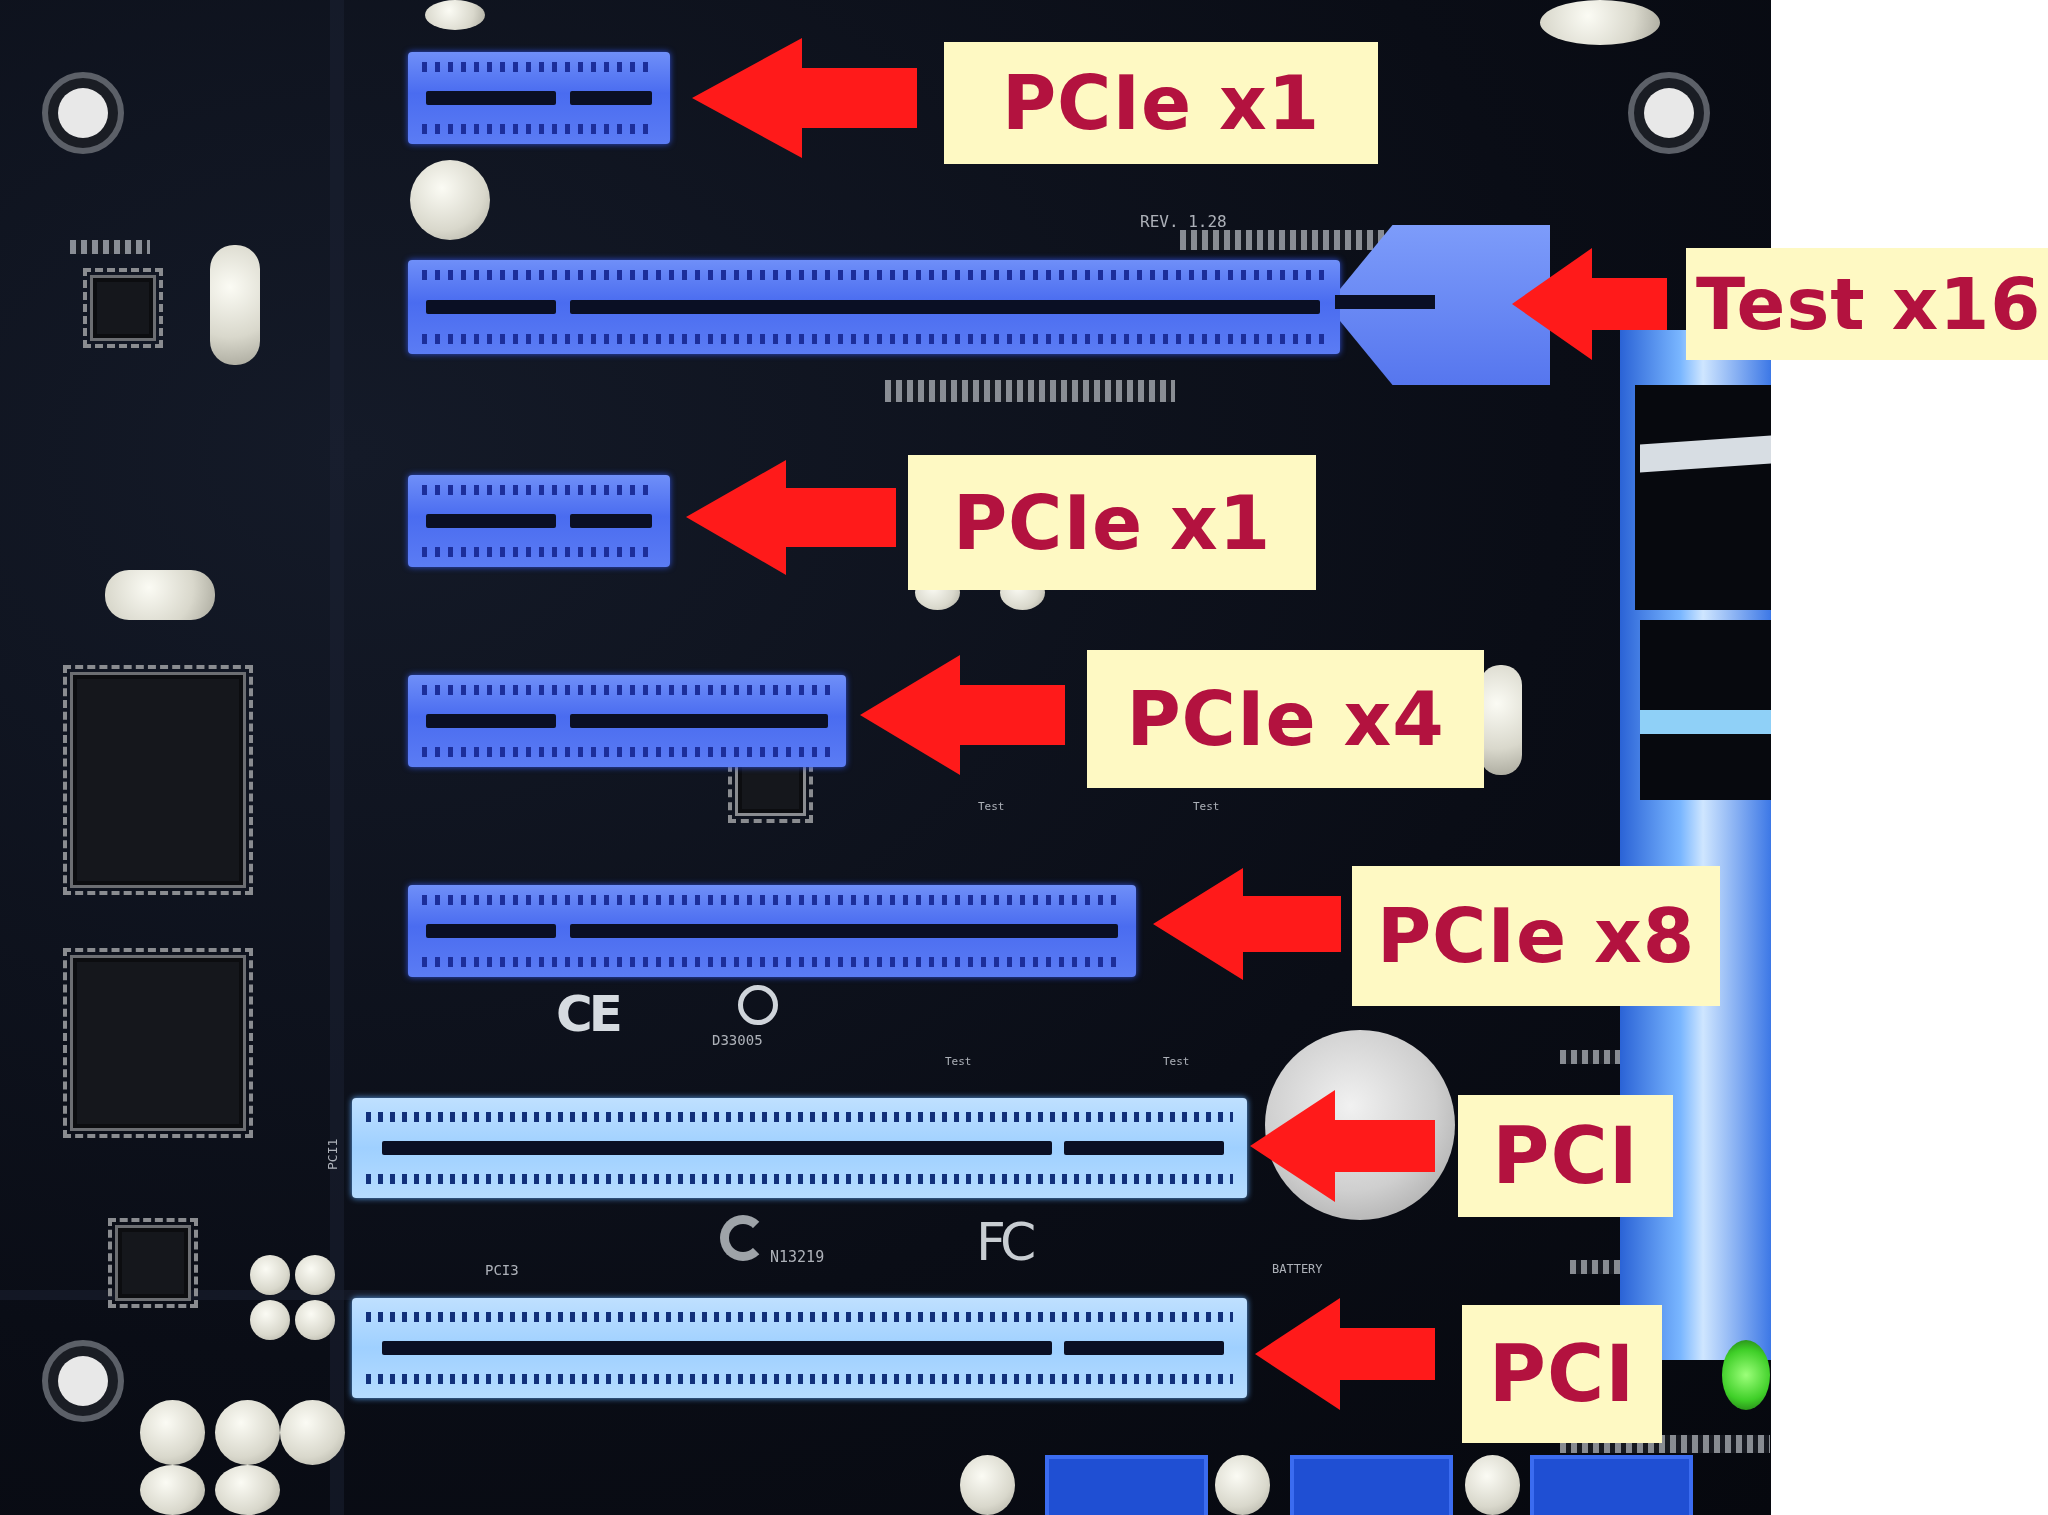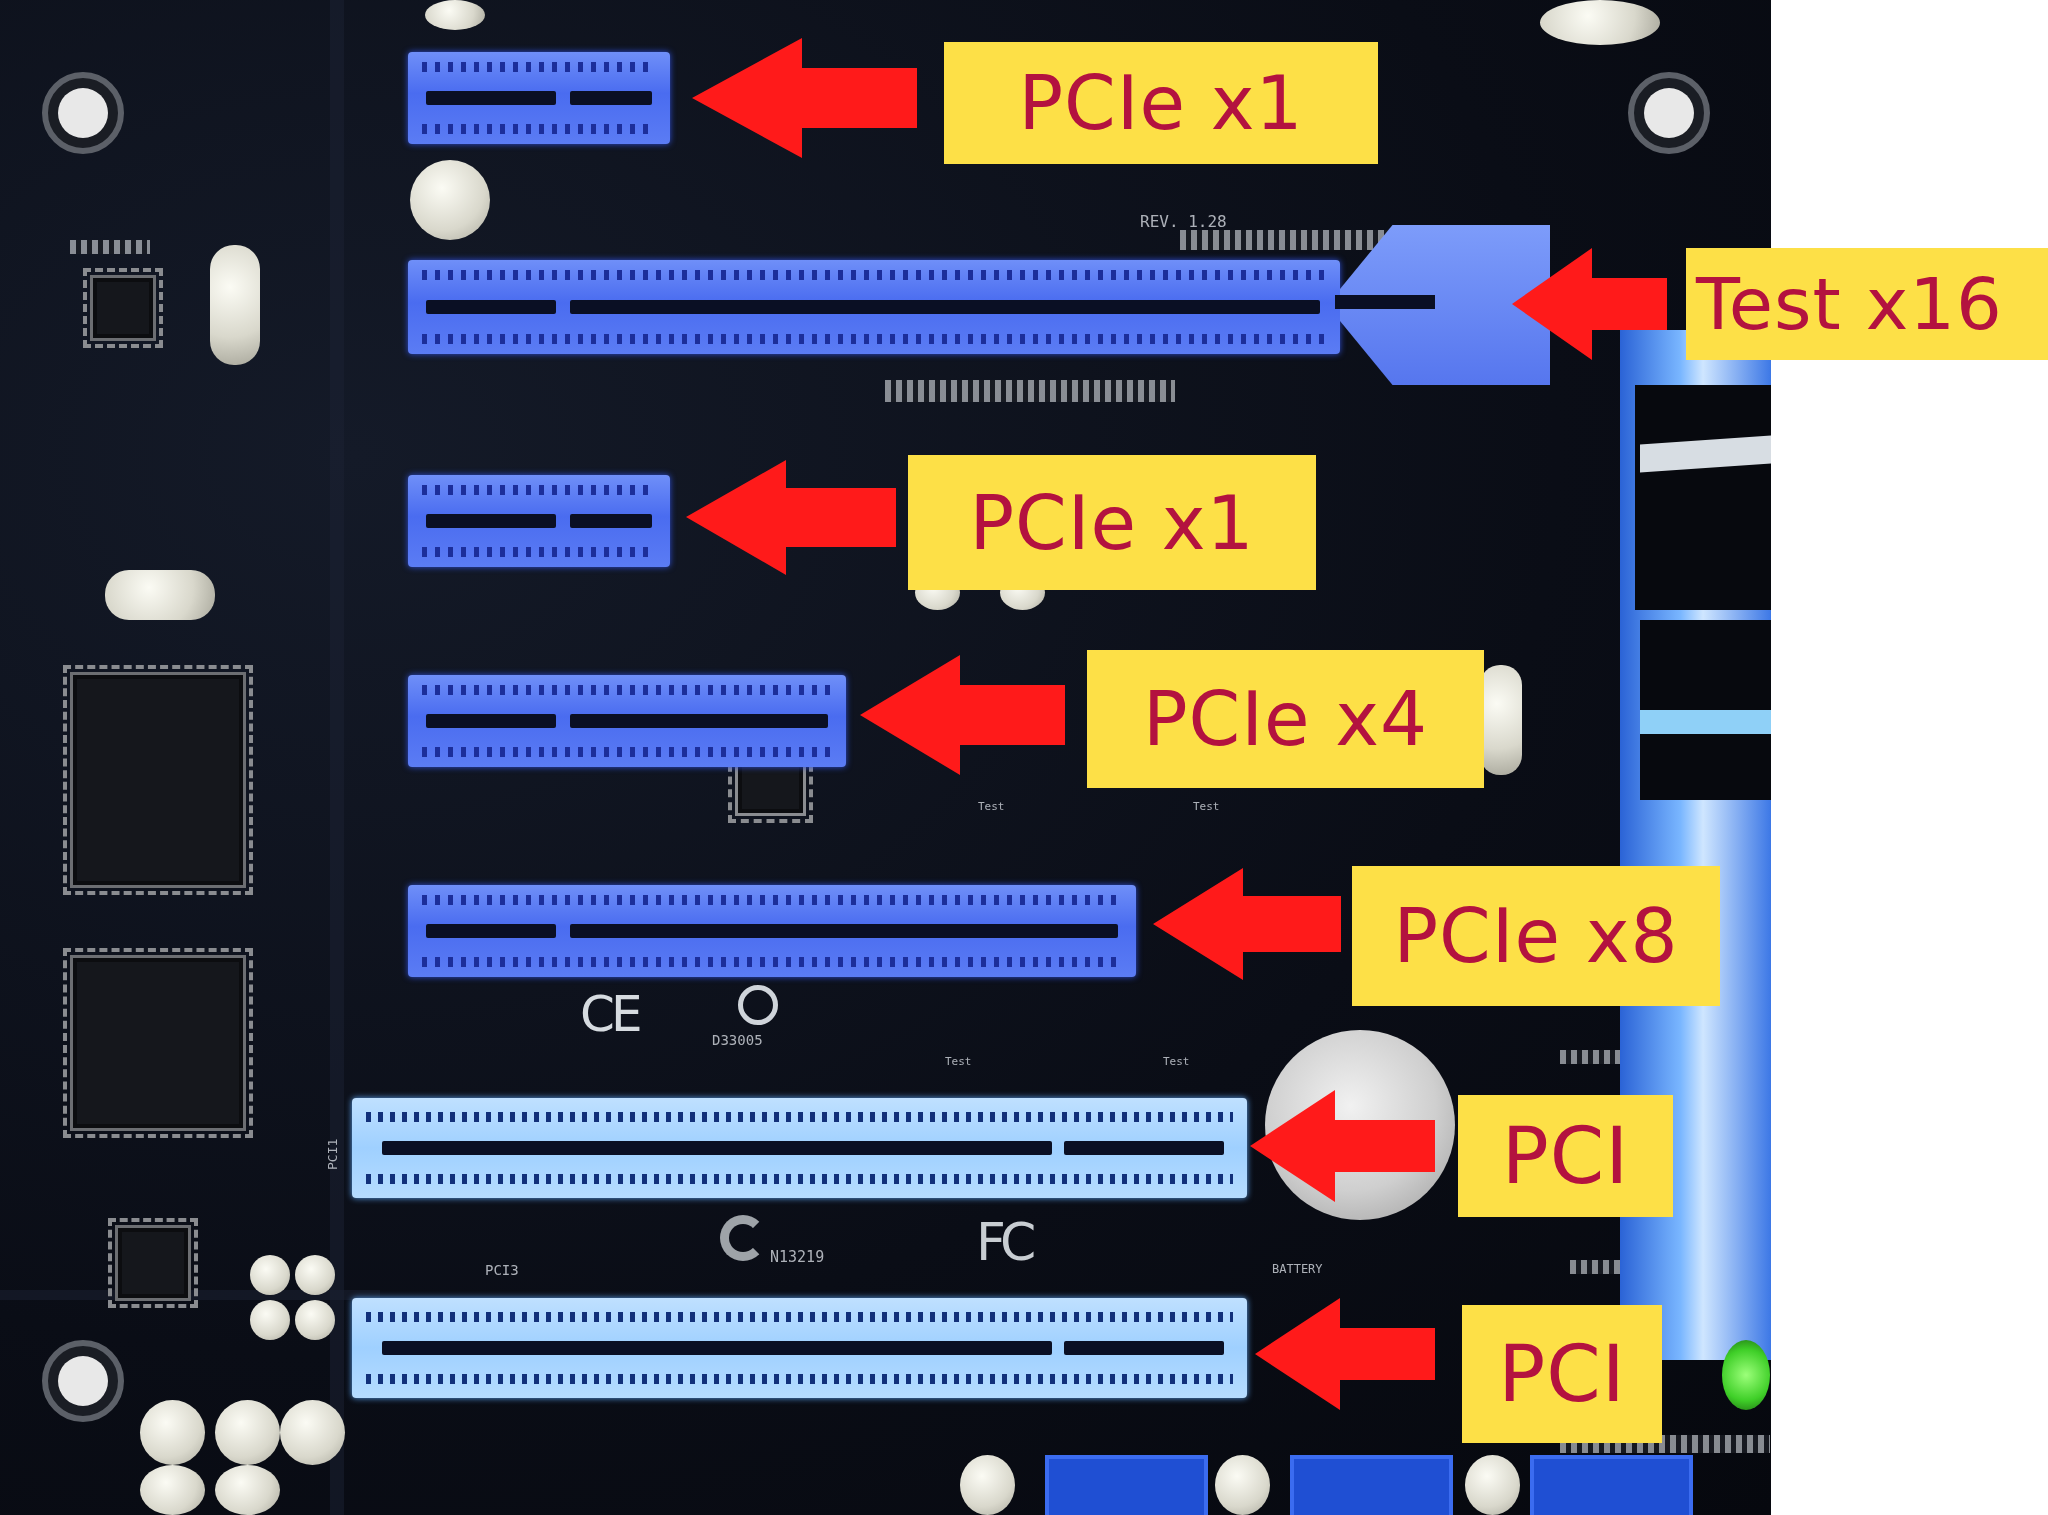--- a/index.html
+++ b/index.html
@@ -13,21 +13,21 @@
   .slot.pcie{background:linear-gradient(#6f8ff8,#4a6cf0 45%,#5b7cf4);box-shadow:0 0 6px #2e4fd6;}
   .slot.pci{background:linear-gradient(#bfe0ff,#9fd0ff 50%,#b6dcff);box-shadow:0 0 6px #5aa0ee;}
   .slot .groove{position:absolute;background:#0a0f24;border-radius:2px;height:14px;top:50%;margin-top:-7px;}
   .slot .pins{position:absolute;left:14px;right:14px;height:10px;
      background:repeating-linear-gradient(90deg,#1c2e9a 0 5px,transparent 5px 13px);}
   .slot.pci .pins{background:repeating-linear-gradient(90deg,#12307a 0 5px,transparent 5px 12px);}
   .slot .pins.top{top:10px;} .slot .pins.bot{bottom:10px;}
   .retention{position:absolute;background:linear-gradient(#7d9cfa,#5676ee);clip-path:polygon(25% 0,100% 0,100% 100%,25% 100%,0 60%,0 40%);}
   .arrow{position:absolute;}
   .arrow svg{display:block;width:100%;height:100%;}
-  .label{position:absolute;background:#fde047;color:#b3123f;font-family:"DejaVu Sans","Liberation Sans",sans-serif;font-weight:normal;
+  .label{position:absolute;background:#fef9c3;color:#b3123f;font-family:"DejaVu Sans","Liberation Sans",sans-serif;font-weight:bold;
      display:flex;align-items:center;justify-content:center;white-space:nowrap;letter-spacing:1px;}
   .cap{position:absolute;border-radius:50%;background:radial-gradient(circle at 40% 35%,#fbfbf4,#d9d8cc 60%,#a9a89c);}
   .chip{position:absolute;background:#15171c;border:3px solid #6c6e72;
         box-shadow:inset 0 0 0 4px #0c0d10;}
   .chip::before{content:"";position:absolute;inset:-10px;border:4px dashed #8a8c90;}
   .silk{position:absolute;color:#c9cdd4;font-family:"DejaVu Sans Mono","Liberation Mono",monospace;font-size:13px;opacity:.85;}
   .mark{position:absolute;color:#d6dbe0;font-family:"DejaVu Sans","Liberation Sans",sans-serif;font-weight:bold;}
   .smd{position:absolute;background:repeating-linear-gradient(90deg,#a8acb2 0 6px,#1a1d24 6px 11px);opacity:.8;}
   .heatsink{position:absolute;background:linear-gradient(90deg,#2b63d6,#79b6ff 40%,#cfe6ff 55%,#3d78e6);}
   .ioport{position:absolute;background:#1f4fd3;border:4px solid #3b6cf0;}
@@ -137,21 +137,21 @@
   </div>
 
   <div class="slot pci" style="left:352px;top:1298px;width:895px;height:100px">
     <div class="pins top" style="top:14px"></div>
     <div class="groove" style="left:30px;width:670px"></div>
     <div class="groove" style="left:712px;width:160px"></div>
     <div class="pins bot" style="bottom:14px"></div>
   </div>
 
   <div class="silk" style="left:1140px;top:212px;font-size:16px">REV. 1.28</div>
-  <div class="mark" style="left:580px;top:985px;font-size:50px;font-weight:normal;letter-spacing:-4px">CE</div>
+  <div class="mark" style="left:556px;top:985px;font-size:50px;font-weight:bold;letter-spacing:-4px">CE</div>
   <div class="mark" style="left:738px;top:985px;width:40px;height:40px;border:5px solid #cfd4da;border-radius:50%;box-sizing:border-box"></div>
   <div class="silk" style="left:712px;top:1032px;font-size:14px">D33005</div>
   <div class="mark" style="left:720px;top:1215px;width:46px;height:46px;border:9px solid #9ea3a8;border-radius:50%;box-sizing:border-box;border-right-color:transparent"></div>
   <div class="silk" style="left:770px;top:1248px;font-size:15px">N13219</div>
   <div class="mark" style="left:976px;top:1212px;font-size:52px;font-weight:normal;letter-spacing:-6px;color:#c8cdd2">FC</div>
   <div class="silk" style="left:1272px;top:1262px;font-size:12px">BATTERY</div>
   <div class="silk" style="left:325px;top:1130px;font-size:13px;transform:rotate(-90deg);transform-origin:left top;top:1170px">PCI1</div>
   <div class="silk" style="left:485px;top:1262px;font-size:14px">PCI3</div>
   <div class="silk" style="left:978px;top:800px;font-size:11px">Test</div>
   <div class="silk" style="left:1193px;top:800px;font-size:11px">Test</div>

